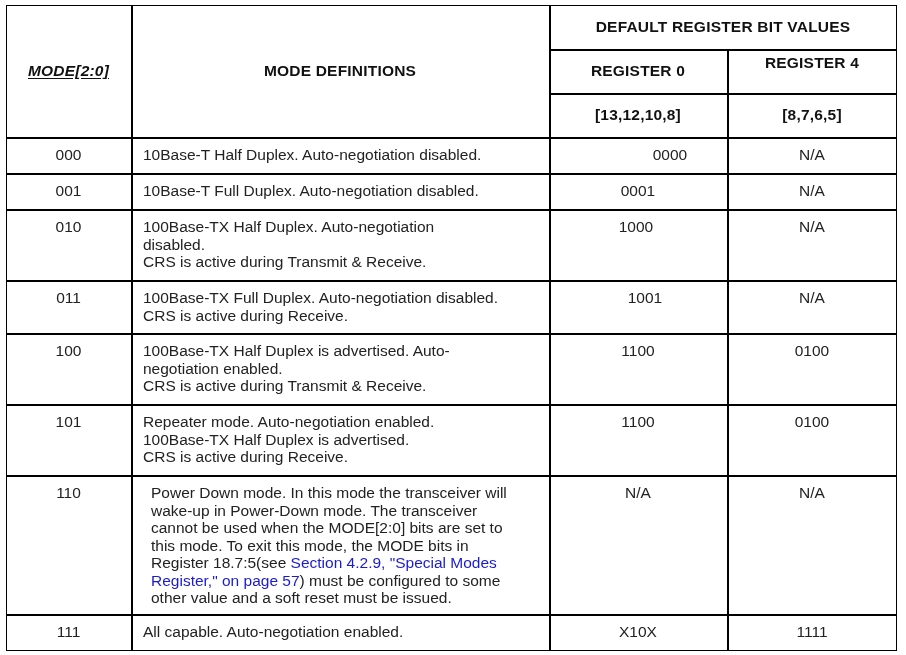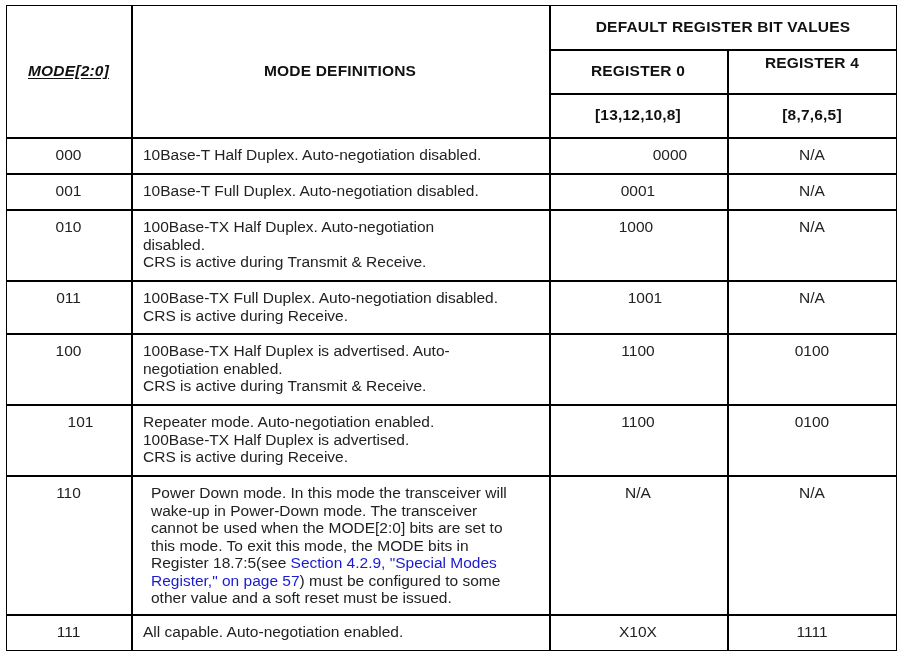--- a/index.html
+++ b/index.html
@@ -149,21 +149,21 @@
 
 <div class="cell body-cell center" style="left:6px; top:333px; width:125px; height:71px;">100</div>
 <div class="cell body-cell def" style="left:131px; top:333px; width:418px; height:71px;border-radius:18px;">
   <div>100Base-TX Half Duplex is advertised. Auto-</div>
   <div>negotiation enabled.</div>
   <div>CRS is active during Transmit &amp; Receive.</div>
 </div>
 <div class="cell body-cell center" style="left:549px; top:333px; width:178px; height:71px;">1100</div>
 <div class="cell body-cell center" style="left:727px; top:333px; width:170px; height:71px;">0100</div>
 
-<div class="cell body-cell center" style="left:18px; top:404px; width:125px; height:85px;">101</div>
+<div class="cell body-cell center" style="left:6px; top:404px; width:125px; height:85px;">101</div>
 <div class="cell body-cell def" style="left:131px; top:404px; width:418px; height:71px;padding-left:12px;">
   <div>Repeater mode. Auto-negotiation enabled.</div>
   <div>100Base-TX Half Duplex is advertised.</div>
   <div>CRS is active during Receive.</div>
 </div>
 <div class="cell body-cell center" style="left:549px; top:404px; width:178px; height:71px;">1100</div>
 <div class="cell body-cell center" style="left:727px; top:404px; width:170px; height:71px;">0100</div>
 
 <div class="cell body-cell center" style="left:6px; top:475px; width:125px; height:139px;">110</div>
 <div class="cell body-cell def" style="left:139px; top:475px; width:418px; height:139px;">

